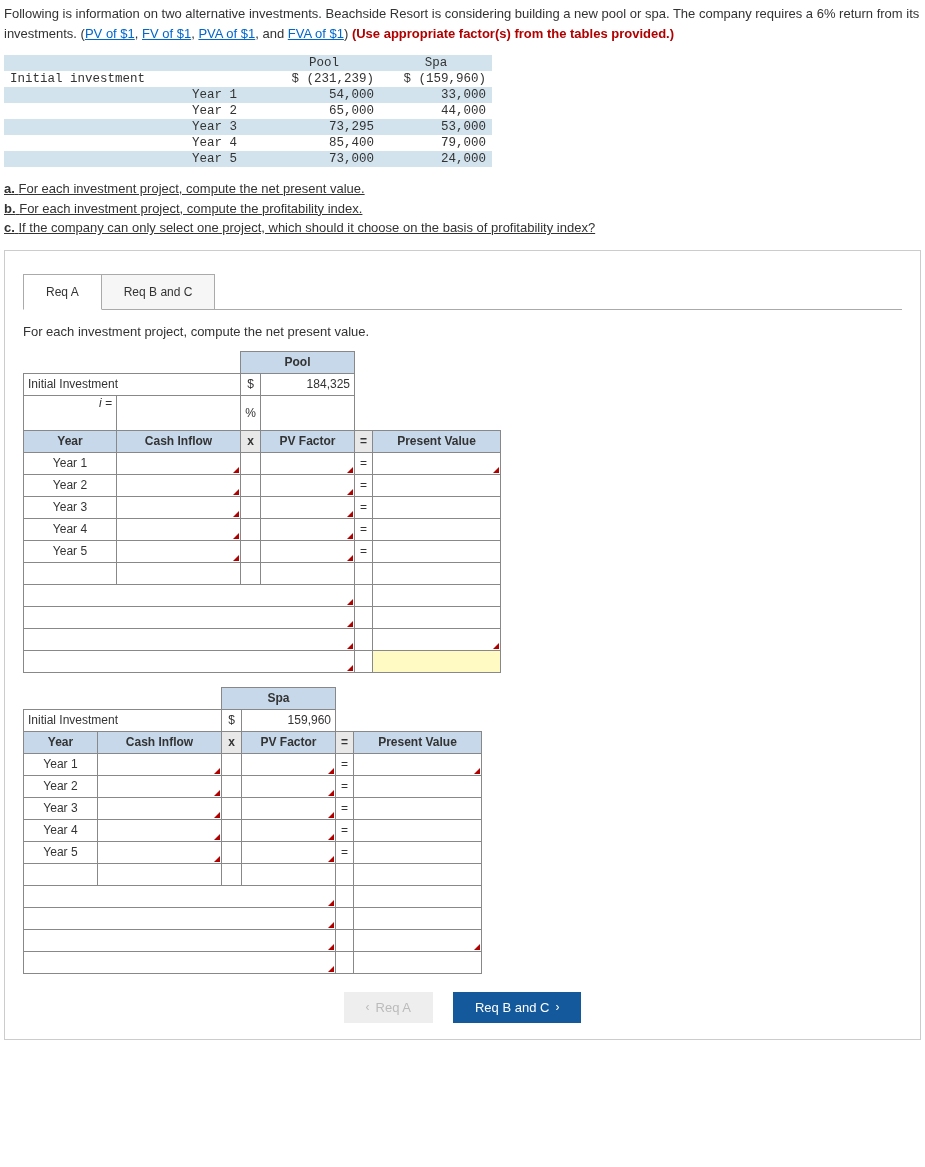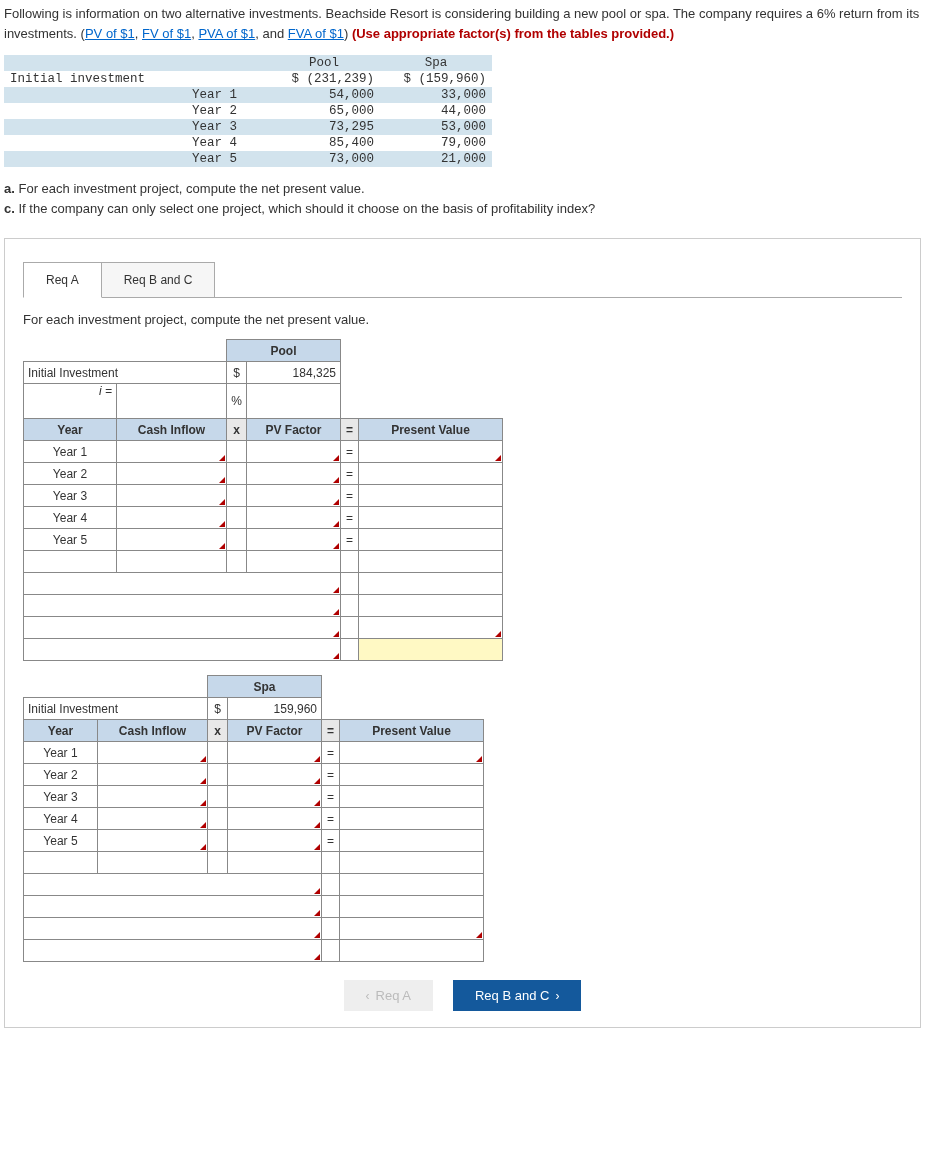--- a/index.html
+++ b/index.html
@@ -5,41 +5,41 @@
   body { font-family: Arial, sans-serif; font-size: 13px; color: #333; margin: 0; padding: 4px; width: 917px; }
   .intro { line-height: 1.5; margin-bottom: 12px; }
   .intro .link { color: #0066cc; text-decoration: underline; }
   .intro .red { color: #b00000; font-weight: bold; }
   .mono { font-family: "Courier New", monospace; font-size: 12.5px; }
   .data-tbl { border-collapse: collapse; margin-bottom: 12px; }
   .data-tbl td, .data-tbl th { padding: 1px 6px; }
   .hdr-row td { background: #d2e3ed; }
   .r { text-align: right; }
   .c { text-align: center; }
-  .questions { margin: 10px 0 20px 0; line-height: 1.5; }
+  .questions { margin: 10px 0 12px 0; line-height: 1.5; text-decoration: underline; }
   .questions .b { font-weight: bold; }
   .frame { border: 1px solid #ccc; padding: 0 0 16px 0; }
   .prompt-bar { background: #fff; padding: 16px 18px 22px 18px; font-weight: bold; border-bottom: 1px solid #ccc; }
   .tabs { display: flex; margin: 22px 0 0 18px; }
   .tab { border: 1px solid #aaa; padding: 10px 22px; background: #f6f6f6; font-size: 12px; cursor: pointer; position: relative; top: 1px; }
   .tab.active { background: #fff; border-bottom: 1px solid #fff; }
   .tab + .tab { border-left: none; }
   .tab-body { border-top: 1px solid #aaa; margin: 0 18px; padding-top: 14px; }
   .instr { margin: 0 0 12px 0; }
   .ans-tbl { border-collapse: collapse; font-size: 12px; }
   .ans-tbl th, .ans-tbl td { border: 1px solid #888; padding: 0; height: 22px; box-sizing: border-box; vertical-align: middle; }
   .ans-tbl td.lbl { padding: 0 4px; }
   .ans-tbl td.dol { text-align: center; width: 20px; }
   .ans-tbl td.op  { text-align: center; width: 18px; }
   .ans-tbl input { width: 100%; height: 20px; border: none; padding: 0 4px; box-sizing: border-box; font-size: 12px; text-align: right; }
   .ans-tbl input.left { text-align: left; }
   .col-year { width: 74px; }
-  .col-ci   { width: 110px; }
+  .col-ci   { width: 124px; }
   .col-pvf  { width: 94px; }
-  .col-pv   { width: 144px; }
+  .col-pv   { width: 128px; }
   .hdr-blue { background: #c6d8ea; text-align: center; font-weight: bold; }
   .hdr-grey { background: #e8e8e8; text-align: center; font-weight: bold; }
   .tri { position: relative; }
   .tri::after { content: ""; position: absolute; right: 1px; bottom: 1px; width: 0; height: 0; border-left: 6px solid transparent; border-bottom: 6px solid #b00000; }
   .yellow { background: #fff9c4; }
   .i-cell input { width: 84px; }
   .nav-bar { display: flex; justify-content: center; gap: 20px; margin-top: 18px; }
   .nav-btn { padding: 8px 22px; font-size: 13px; display: inline-flex; align-items: center; gap: 6px; cursor: pointer; border: none; }
   .nav-prev { background: #eee; color: #bbb; }
   .nav-next { background: #14599c; color: #fff; }
@@ -87,27 +87,28 @@
   <tr>
         <td></td>
         <td>Year 4</td>
         <td class="r">85,400</td>
         <td class="r">79,000</td>
       </tr>
   <tr class="hdr-row">
         <td></td>
         <td>Year 5</td>
         <td class="r">73,000</td>
-        <td class="r">21,000</td>
+        <td class="r">24,000</td>
       </tr>
 </tbody>
   </table>
 
 <div class="questions">
   <div><span class="b">a.</span> <span>For each investment project, compute the net present value.</span></div>
+  <div><span class="b">b.</span> <span>For each investment project, compute the profitability index.</span></div>
   <div><span class="b">c.</span> <span>If the company can only select one project, which should it choose on the basis of profitability index?</span></div>
 </div>
 
 <div class="frame">
 
   <div class="tabs">
     <div class="tab active">Req A</div>
     <div class="tab">Req B and C</div>
   </div>
 

